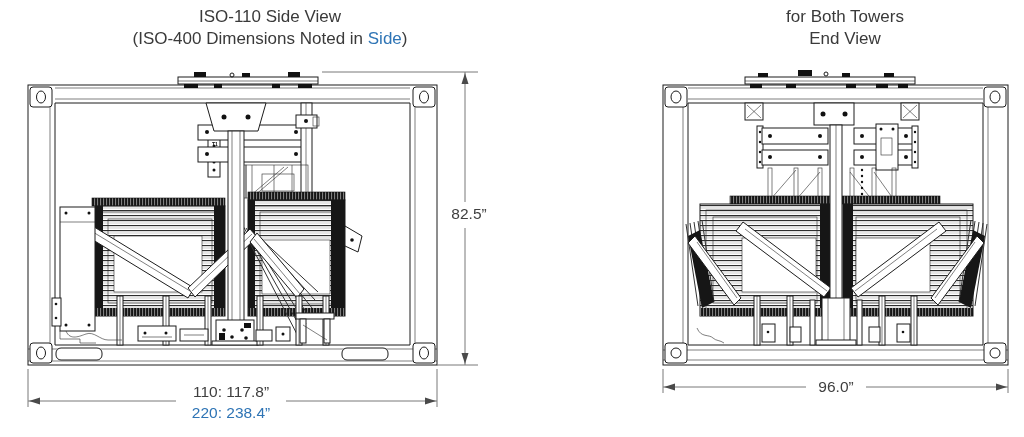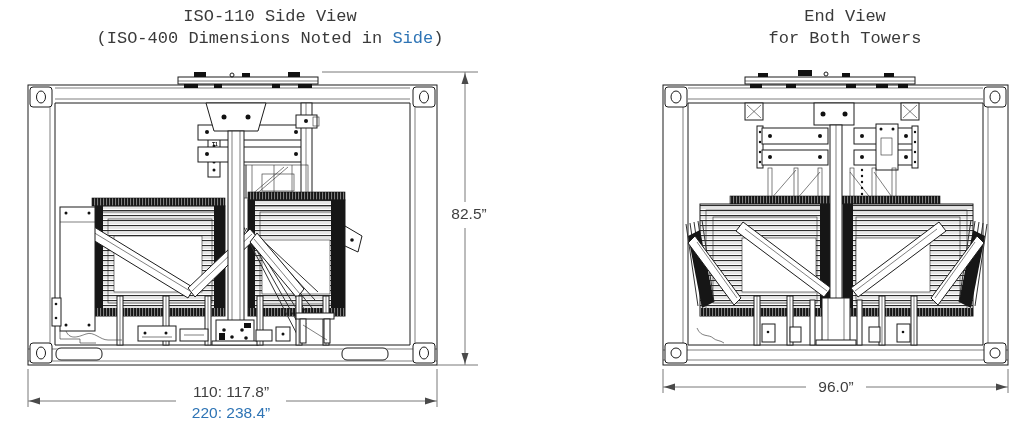--- a/index.html
+++ b/index.html
@@ -1,19 +1,19 @@
 <!DOCTYPE html>
 <html><head>
 <meta charset="utf-8">
 <style>
   html,body{margin:0;padding:0;background:#fff;}
   body{width:1024px;height:437px;position:relative;overflow:hidden;
        font-family:"Liberation Sans",sans-serif;}
   .title{position:absolute;text-align:center;color:#3a3a3a;font-size:17px;line-height:22px;}
-  .title .tline{display:block;font-family:Liberation Mono, monospace;}
+  .title .tline{display:block;}
   .blue{color:#2E74B5;}
   svg{position:absolute;left:0;top:0;}
   .ln{stroke:#1c1c1c;stroke-width:1;fill:none}
   .thin{stroke:#2a2a2a;stroke-width:.6;fill:none}
   .wht{fill:#fff;stroke:#1c1c1c;stroke-width:1}
   .blk{fill:#111;stroke:none}
   .blkfill{fill:#161616;stroke:none}
   .fan{stroke:#333;stroke-width:1;fill:none}
   .dim{stroke:#787878;stroke-width:1;fill:none}
   .arr{fill:#4a4a4a;stroke:none}
@@ -22,22 +22,22 @@
   .tiny{font:bold 5px "Liberation Sans",sans-serif;fill:#111}
 </style>
 </head>
 <body>
 
 <div class="title" style="left:85px;top:6px;width:370px;">
   <span class="tline">ISO-110 Side View</span>
   <span class="tline"><span>(ISO-400 Dimensions Noted in </span><span class="blue">Side</span><span>)</span></span>
 </div>
 <div class="title" style="left:735px;top:6px;width:220px;">
+  <span class="tline">for Both Towers</span>
   <span class="tline">End View</span>
-  <span class="tline">for Both Towers</span>
 </div>
 
 <svg width="1024" height="437" viewBox="0 0 1024 437">
   <defs>
     <pattern id="hstack" width="8" height="5" patternUnits="userSpaceOnUse">
       <rect width="8" height="5" fill="#fff"></rect>
       <line x1="0" y1="0.6" x2="8" y2="0.6" stroke="#222" stroke-width="1.1"></line>
       <line x1="0" y1="3" x2="8" y2="3" stroke="#9a9a9a" stroke-width="0.5"></line>
     </pattern>
     <pattern id="ticks" width="3" height="8" patternUnits="userSpaceOnUse">

